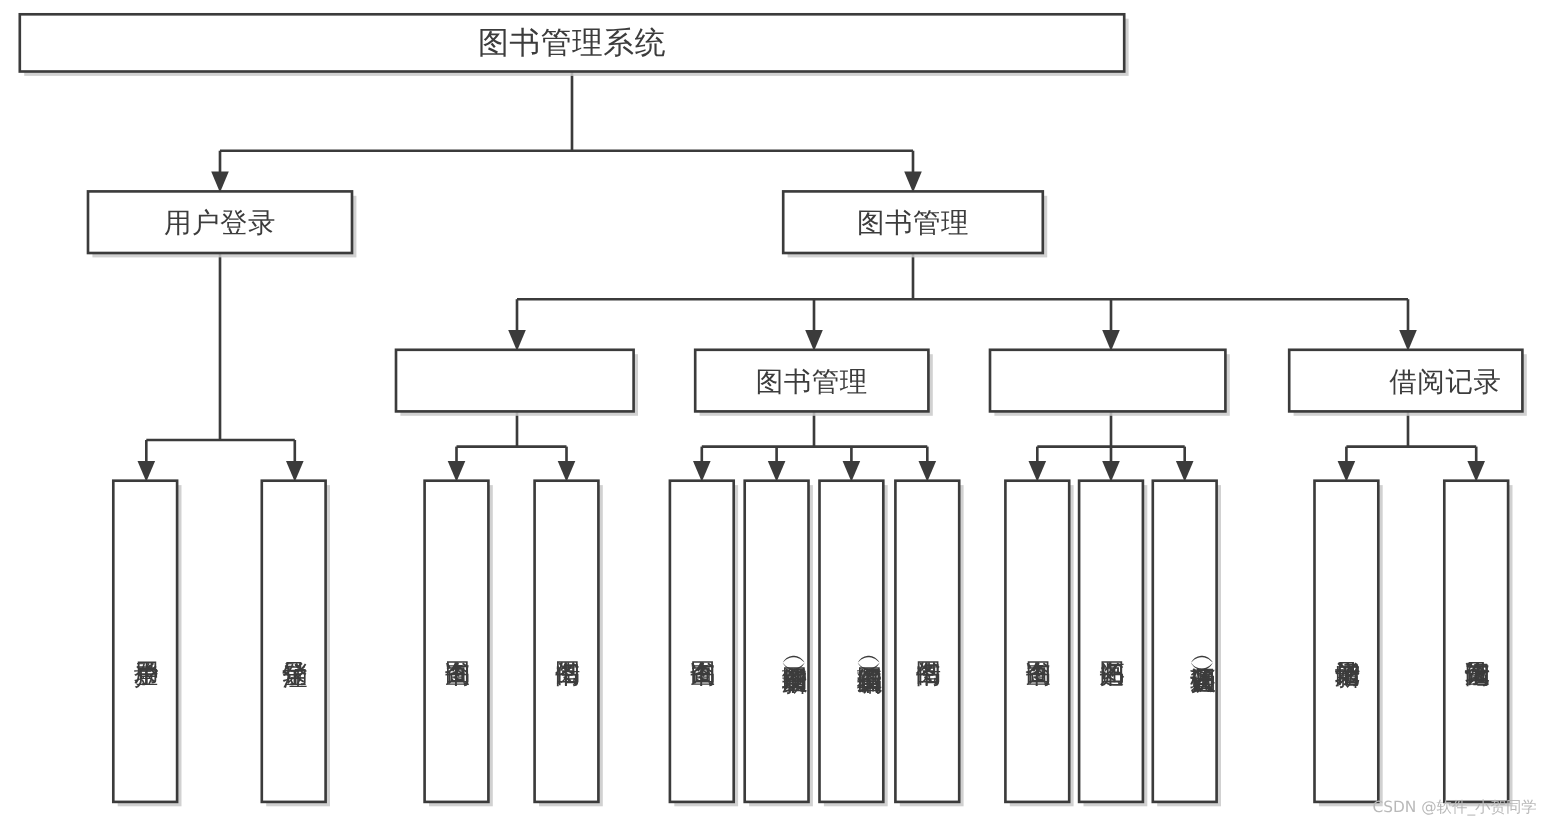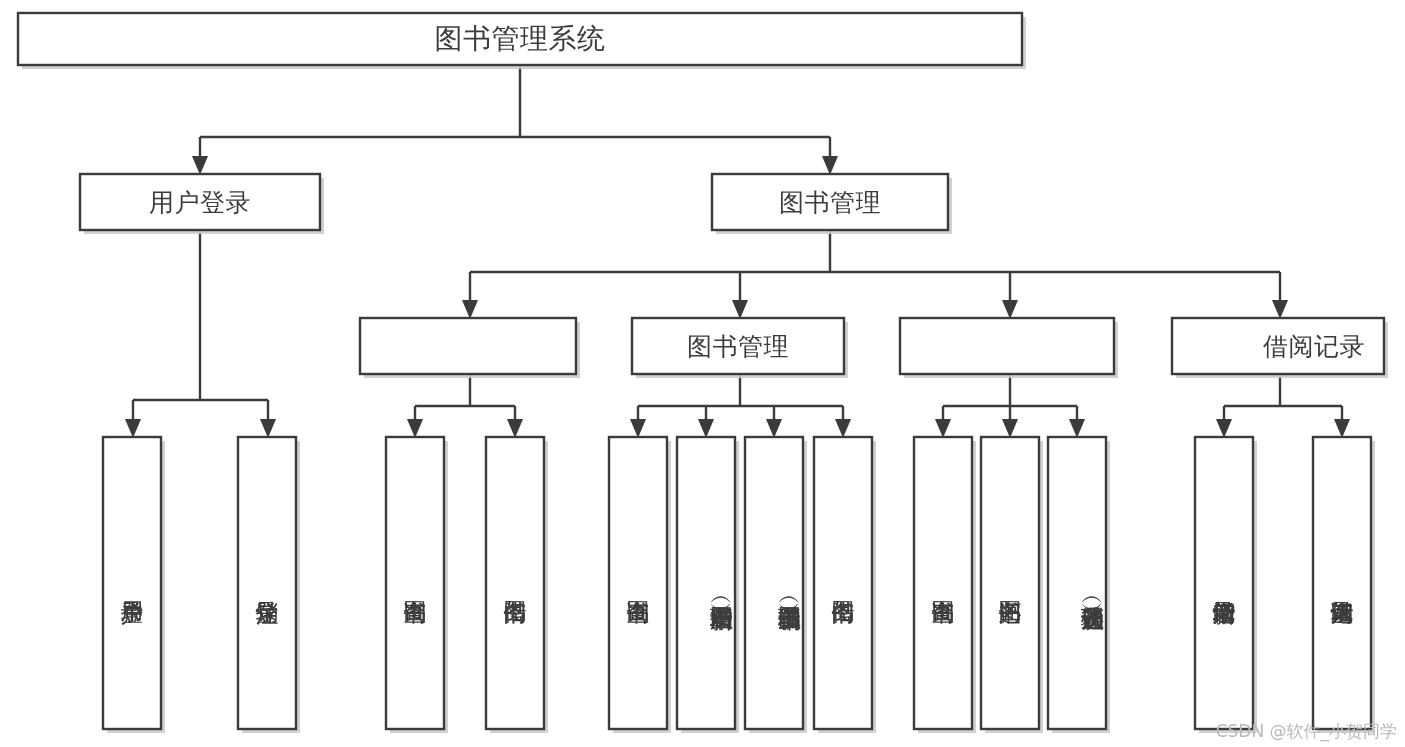--- a/index.html
+++ b/index.html
@@ -76,21 +76,21 @@
     font-family: "DejaVu Sans", "Liberation Sans", sans-serif;
   }
   .v-label.centered {
     align-items: center;
   }
   .watermark {
     position: absolute;
     right: 8px;
     bottom: 4px;
     color: #b9b9b9;
-    font-size: 17px;
+    font-size: 14px;
     white-space: nowrap;
     font-family: "DejaVu Sans", "Liberation Sans", sans-serif;
   }
 </style>
 </head>
 <body>
 
 <div id="diagram-root">
 
   <svg id="diagram-svg" viewBox="0 0 1405 747" xmlns="http://www.w3.org/2000/svg">

